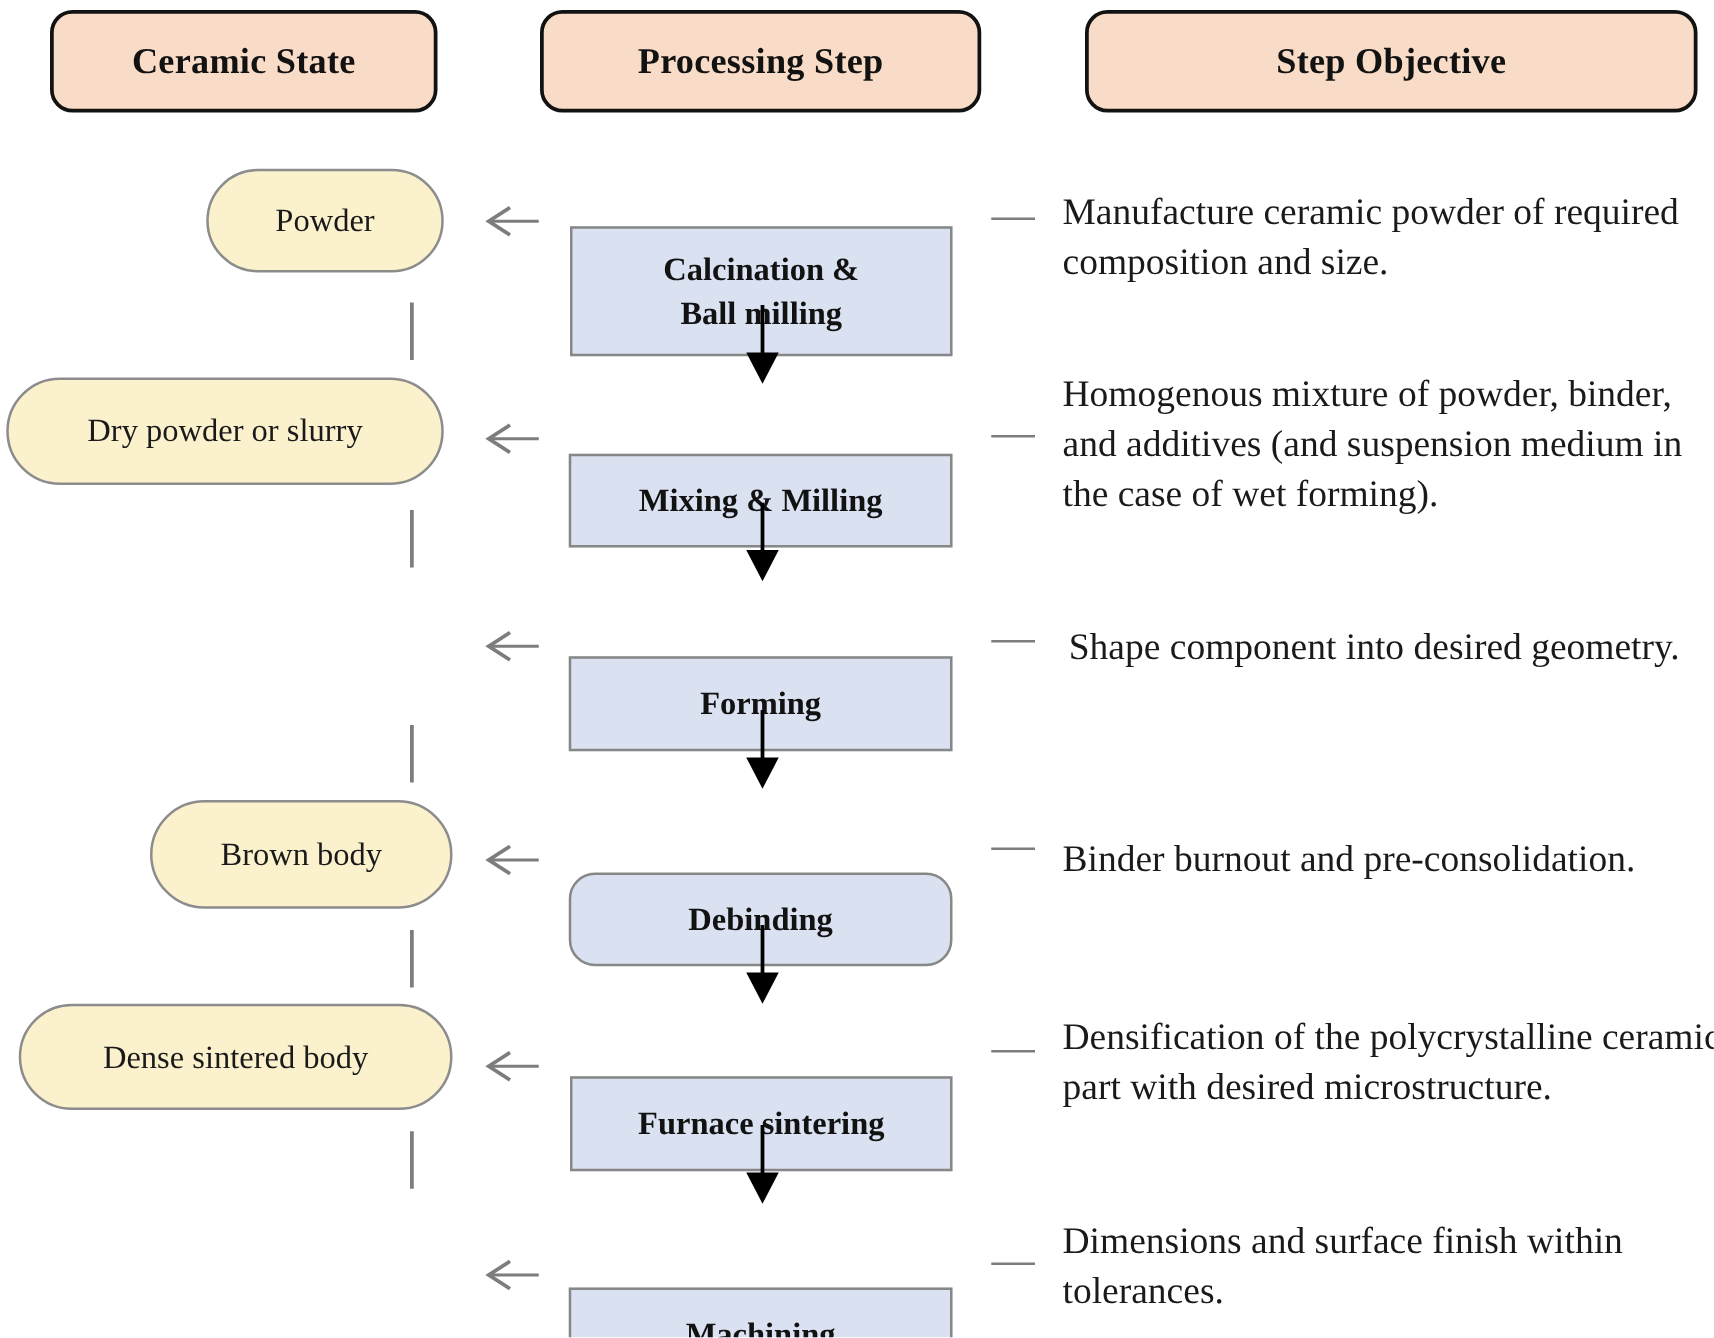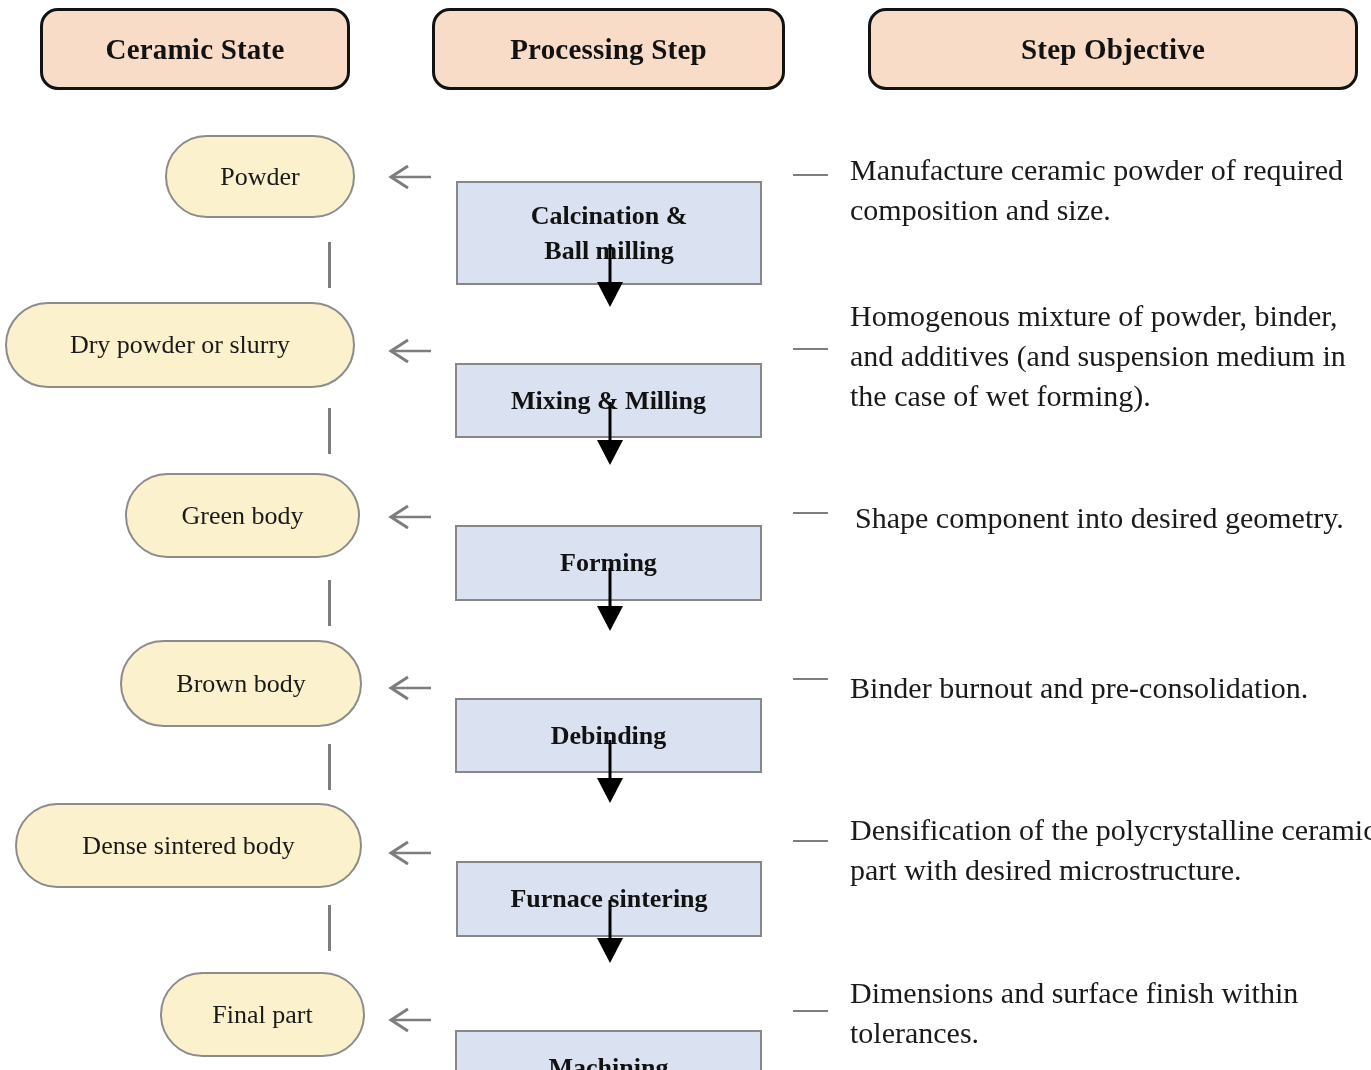--- a/index.html
+++ b/index.html
@@ -116,37 +116,36 @@
     <polyline points="25,4 8,15 25,26" fill="none" stroke="#7d7d7d" stroke-width="3"></polyline>
   </svg>
   <div class="dash" style="left:793px; top:348px;"></div>
 
   <svg class="varrow" style="left:595px; top:402px;" width="30" height="64">
     <line x1="15" y1="0" x2="15" y2="42" stroke="#000" stroke-width="3"></line>
     <polygon points="2,38 28,38 15,63" fill="#000"></polygon>
   </svg>
   <div class="vline" style="left:328px; top:408px;"></div>
 
-  <div class="pill" style="left:125px; top:473px; width:235px; height:85px;">Green body</div>
   <div class="step" style="left:455px; top:477px; width:307px; height:76px;">Forming</div>
   <div class="obj" style="left:855px; top:498px;">Shape component into desired geometry.</div>
   <svg class="larrow" style="left:383px; top:502px;" width="50" height="30">
     <line x1="10" y1="15" x2="48" y2="15" stroke="#7d7d7d" stroke-width="2.5"></line>
     <polyline points="25,4 8,15 25,26" fill="none" stroke="#7d7d7d" stroke-width="3"></polyline>
   </svg>
   <div class="dash" style="left:793px; top:512px;"></div>
 
   <svg class="varrow" style="left:595px; top:568px;" width="30" height="64">
     <line x1="15" y1="0" x2="15" y2="42" stroke="#000" stroke-width="3"></line>
     <polygon points="2,38 28,38 15,63" fill="#000"></polygon>
   </svg>
   <div class="vline" style="left:328px; top:580px;"></div>
 
   <div class="pill" style="left:120px; top:640px; width:242px; height:87px;">Brown body</div>
-  <div class="step" style="left:455px; top:650px; width:307px; height:75px;">Debinding</div>
+  <div class="step" style="left:455px; top:650px; width:307px; height:75px;border-radius:21px;">Debinding</div>
   <div class="obj" style="left:850px; top:668px;">Binder burnout and pre-consolidation.</div>
   <svg class="larrow" style="left:383px; top:673px;" width="50" height="30">
     <line x1="10" y1="15" x2="48" y2="15" stroke="#7d7d7d" stroke-width="2.5"></line>
     <polyline points="25,4 8,15 25,26" fill="none" stroke="#7d7d7d" stroke-width="3"></polyline>
   </svg>
   <div class="dash" style="left:793px; top:678px;"></div>
 
   <svg class="varrow" style="left:595px; top:740px;" width="30" height="64">
     <line x1="15" y1="0" x2="15" y2="42" stroke="#000" stroke-width="3"></line>
     <polygon points="2,38 28,38 15,63" fill="#000"></polygon>
@@ -162,21 +161,20 @@
     <polyline points="25,4 8,15 25,26" fill="none" stroke="#7d7d7d" stroke-width="3"></polyline>
   </svg>
   <div class="dash" style="left:793px; top:840px;"></div>
 
   <svg class="varrow" style="left:595px; top:900px;" width="30" height="64">
     <line x1="15" y1="0" x2="15" y2="42" stroke="#000" stroke-width="3"></line>
     <polygon points="2,38 28,38 15,63" fill="#000"></polygon>
   </svg>
   <div class="vline" style="left:328px; top:905px;"></div>
 
-  <div class="pill" style="left:160px; top:972px; width:205px; height:85px;">Final part</div>
   <div class="step" style="left:455px; top:982px; width:307px; height:75px;">Machining</div>
   <div class="obj" style="left:850px; top:973px;">Dimensions and surface finish within
 tolerances.</div>
   <svg class="larrow" style="left:383px; top:1005px;" width="50" height="30">
     <line x1="10" y1="15" x2="48" y2="15" stroke="#7d7d7d" stroke-width="2.5"></line>
     <polyline points="25,4 8,15 25,26" fill="none" stroke="#7d7d7d" stroke-width="3"></polyline>
   </svg>
   <div class="dash" style="left:793px; top:1010px;"></div>
 
 </div>

